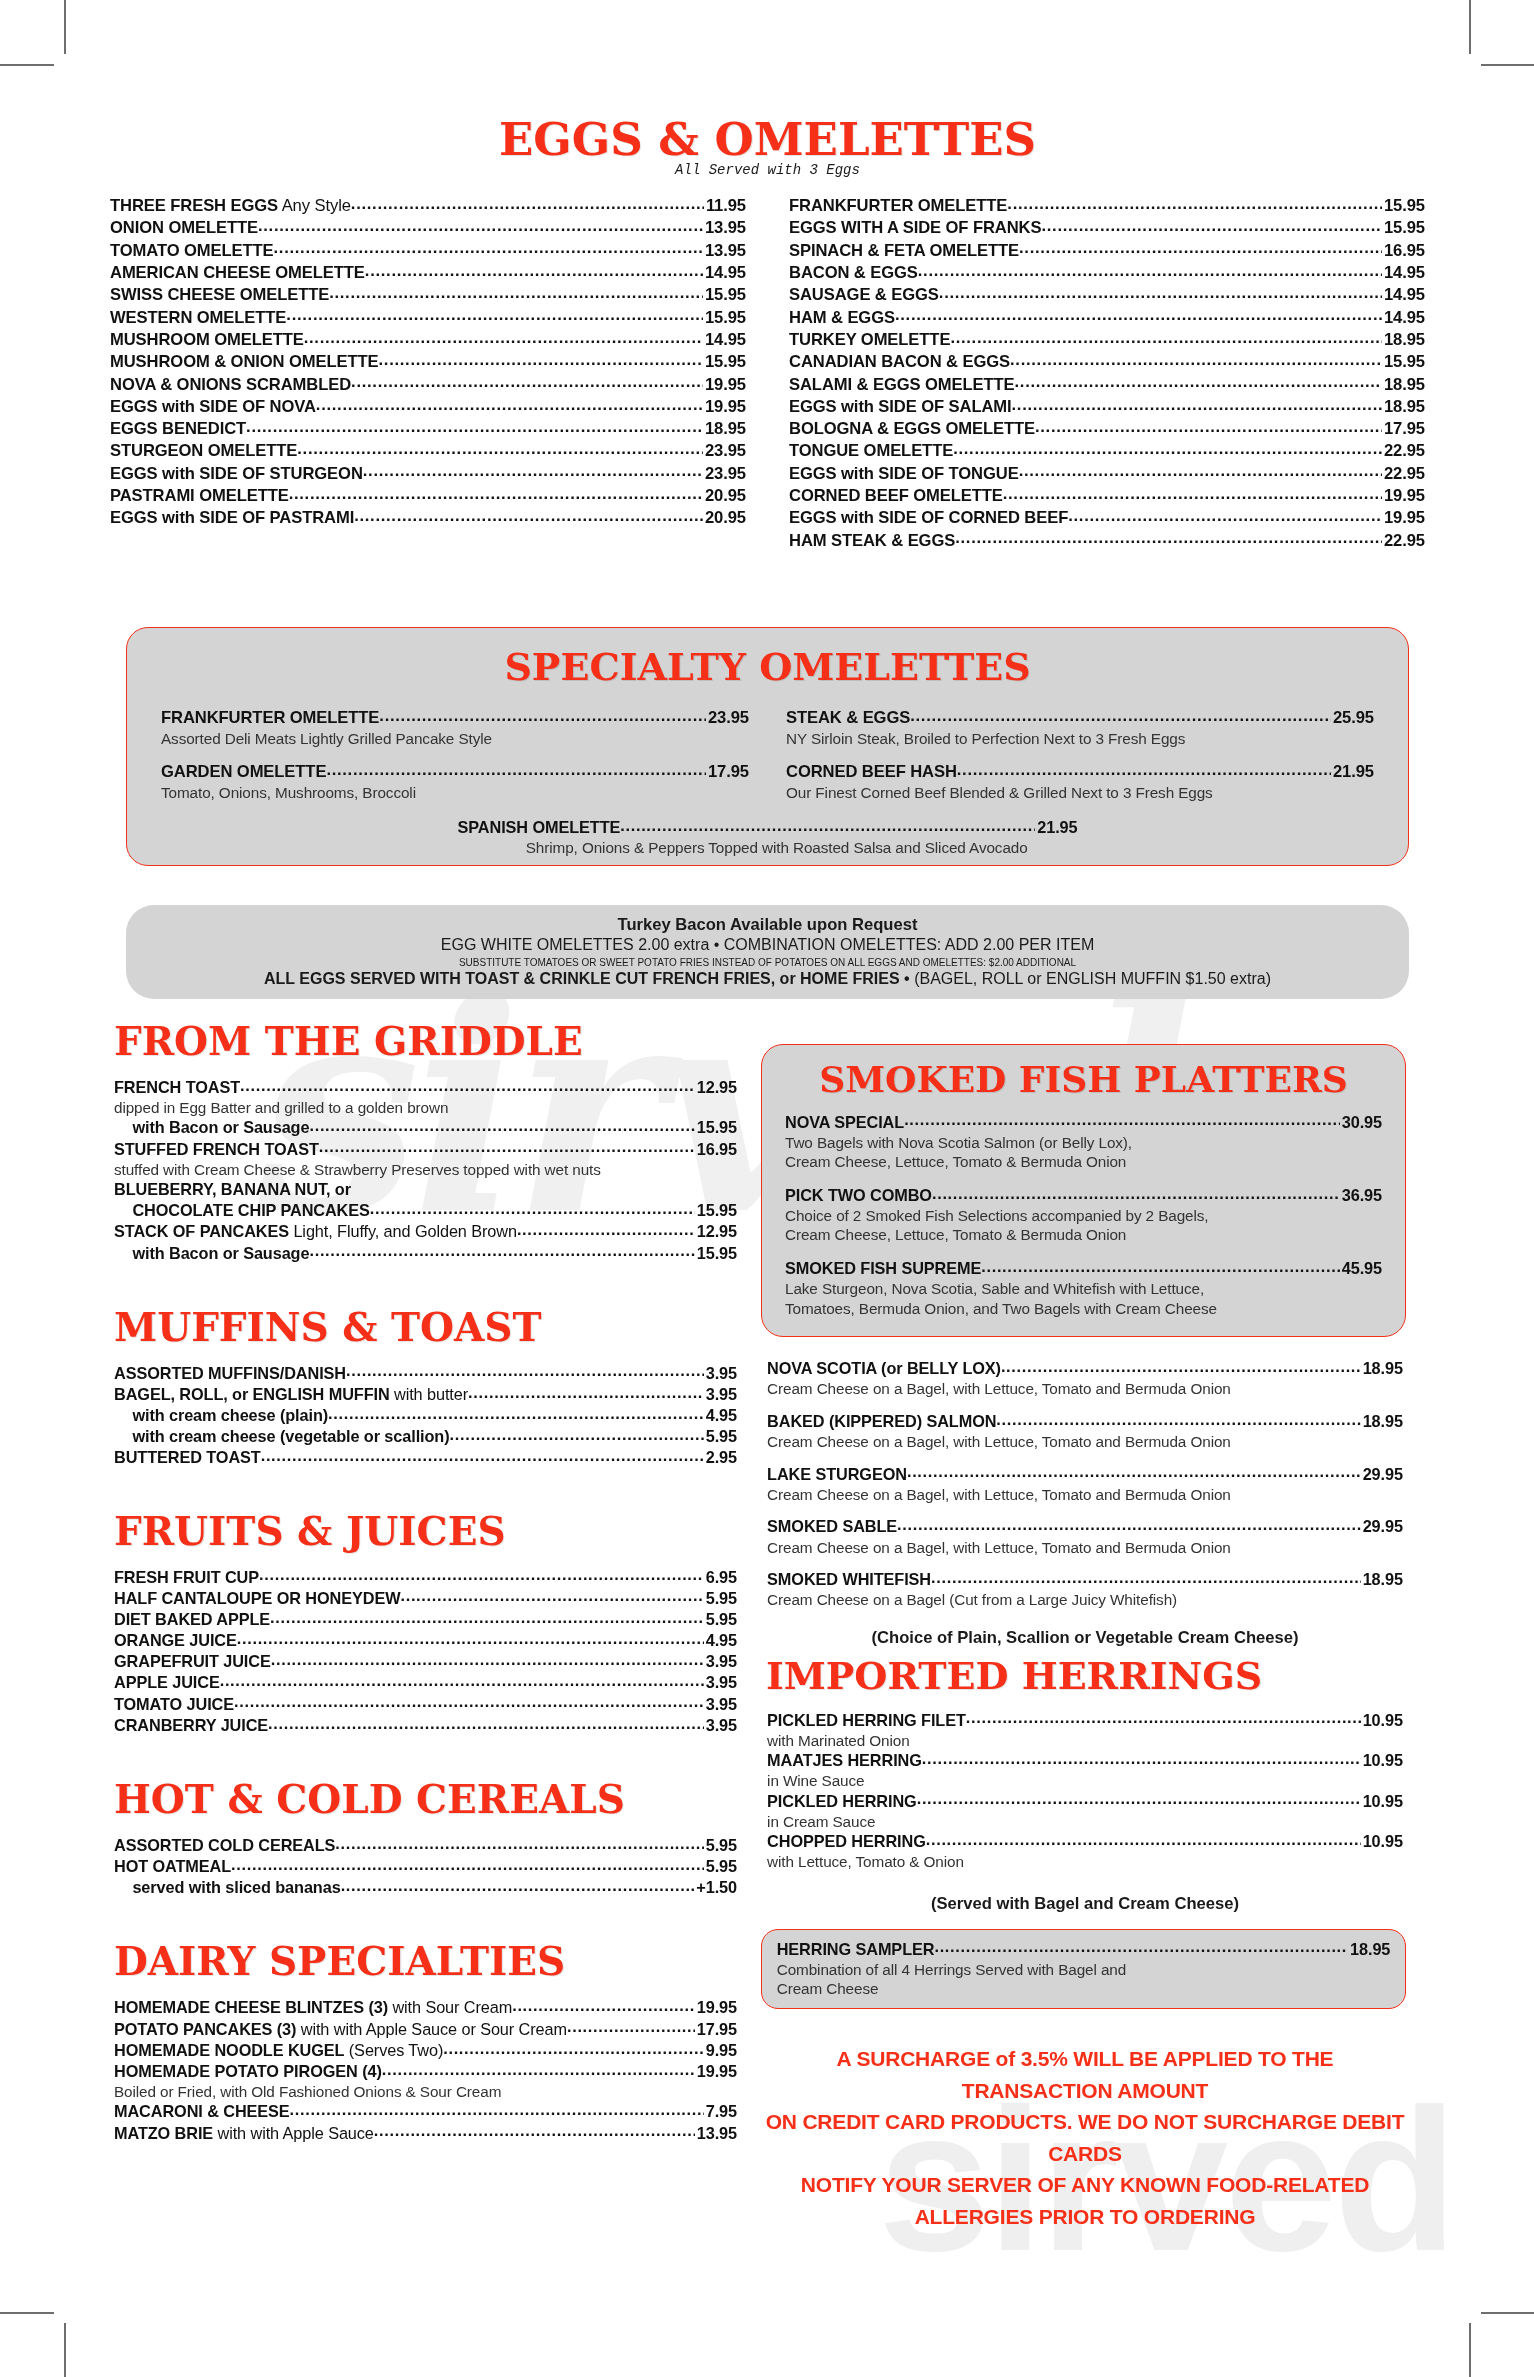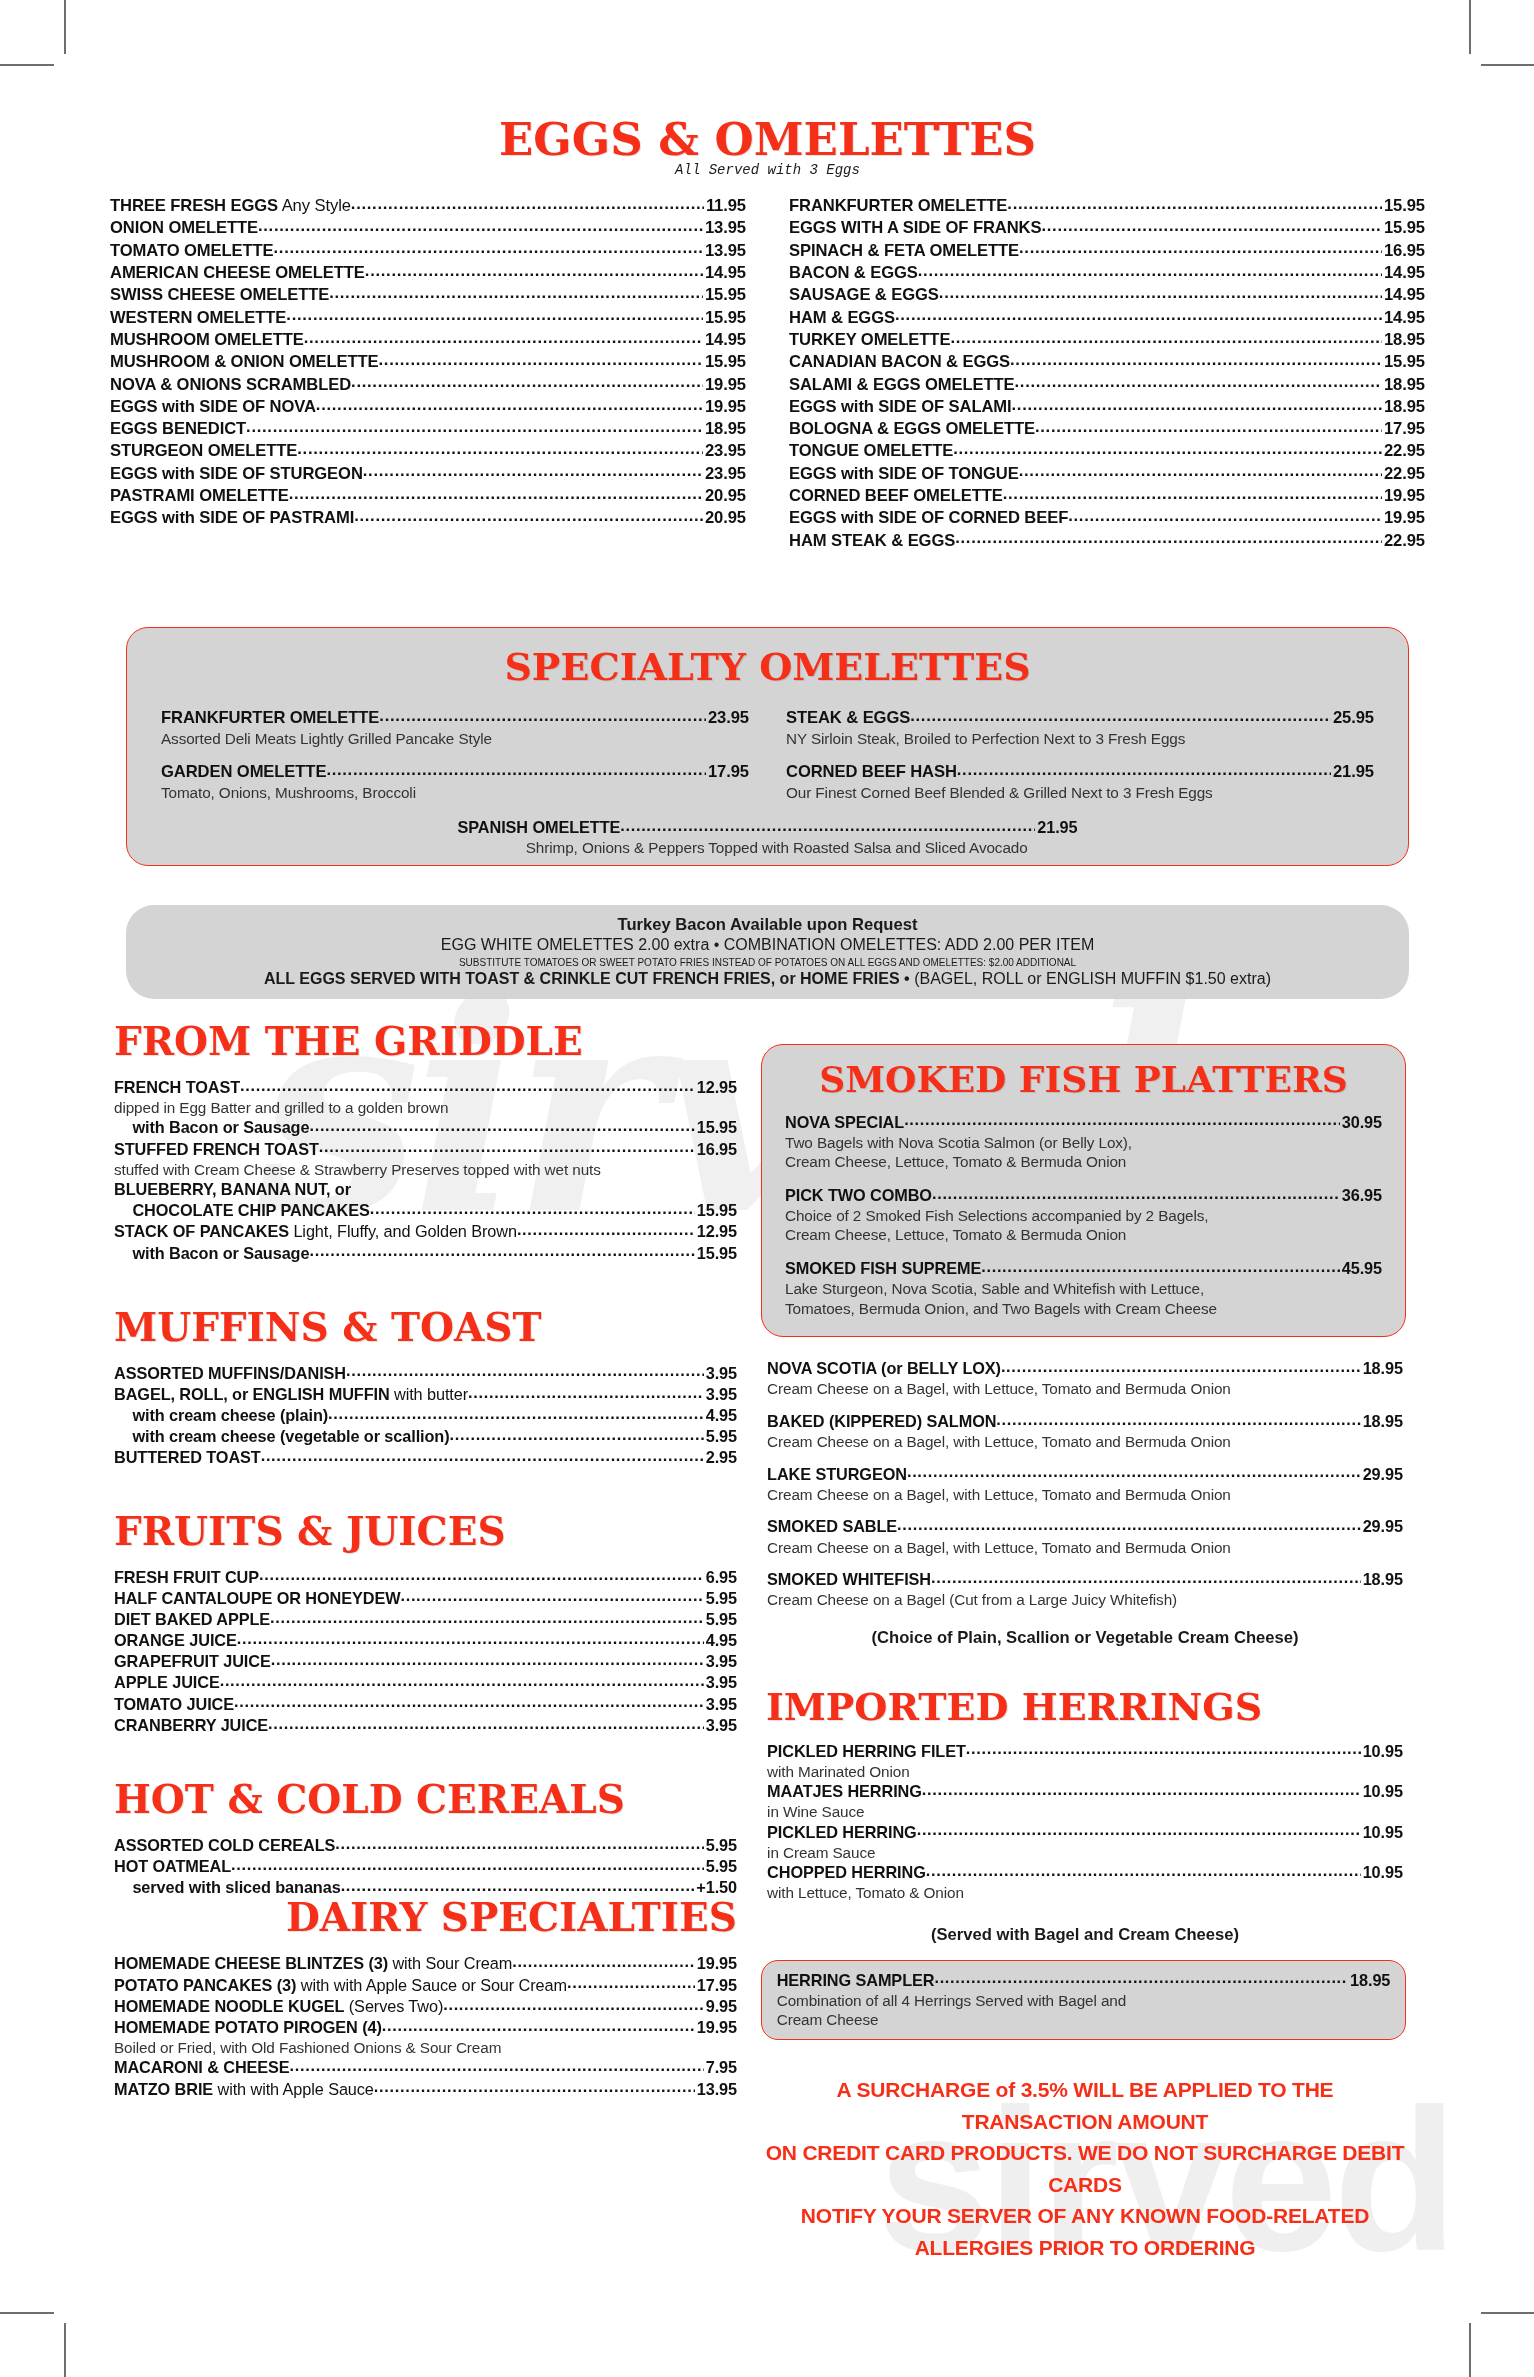--- a/index.html
+++ b/index.html
@@ -513,21 +513,21 @@
           <span class="leader"></span>
           <span class="pr">5.95</span>
         </div>
         <div class="mline indent">
           <span class="nm">served with sliced bananas</span>
           <span class="leader"></span>
           <span class="pr">+1.50</span>
         </div>
       </div>
 
-    <h2 class="sec-title title-left" style="font-size:39px;text-align:right;">DAIRY SPECIALTIES</h2>
+    <h2 class="sec-title title-left" style="font-size:39px;margin-top:44px;">DAIRY SPECIALTIES</h2>
     <div id="dairy-list" style="margin-top:16px;">
         <div class="mline">
           <span class="nm">HOMEMADE CHEESE BLINTZES (3)<span class="reg"> with Sour Cream</span></span>
           <span class="leader"></span>
           <span class="pr">19.95</span>
         </div>
         <div class="mline">
           <span class="nm">POTATO PANCAKES (3)<span class="reg"> with with Apple Sauce or Sour Cream</span></span>
           <span class="leader"></span>
           <span class="pr">17.95</span>
@@ -628,21 +628,21 @@
           <div class="mline">
             <span class="nm">SMOKED WHITEFISH</span>
             <span class="leader"></span>
             <span class="pr">18.95</span>
           </div>
           <div class="desc">Cream Cheese on a Bagel (Cut from a Large Juicy Whitefish)</div>
         </div>
       </div>
     <div class="center-note" style="margin-top:18.4px;">(Choice of Plain, Scallion or Vegetable Cream Cheese)</div>
 
-    <h2 class="sec-title" style="font-size:38px;text-align:left;margin-top:40px;padding-left:4.9px;">IMPORTED HERRINGS</h2>
+    <h2 class="sec-title" style="font-size:38px;text-align:left;margin-top:9px;padding-left:4.9px;">IMPORTED HERRINGS</h2>
     <div id="herrings-list" style="margin-top:14.7px;padding:0 6.1px;">
         <div>
           <div class="mline">
             <span class="nm">PICKLED HERRING FILET</span>
             <span class="leader"></span>
             <span class="pr">10.95</span>
           </div>
           <div class="desc">with Marinated Onion</div>
         </div>
         <div>

